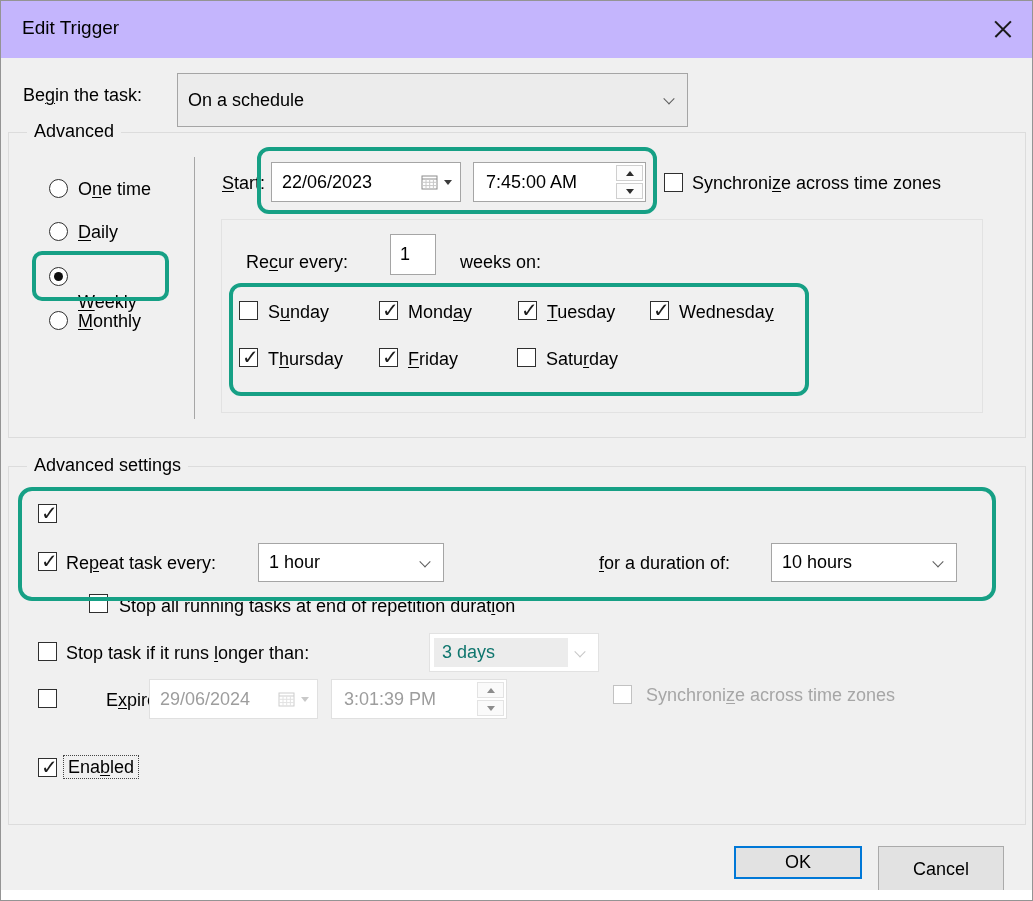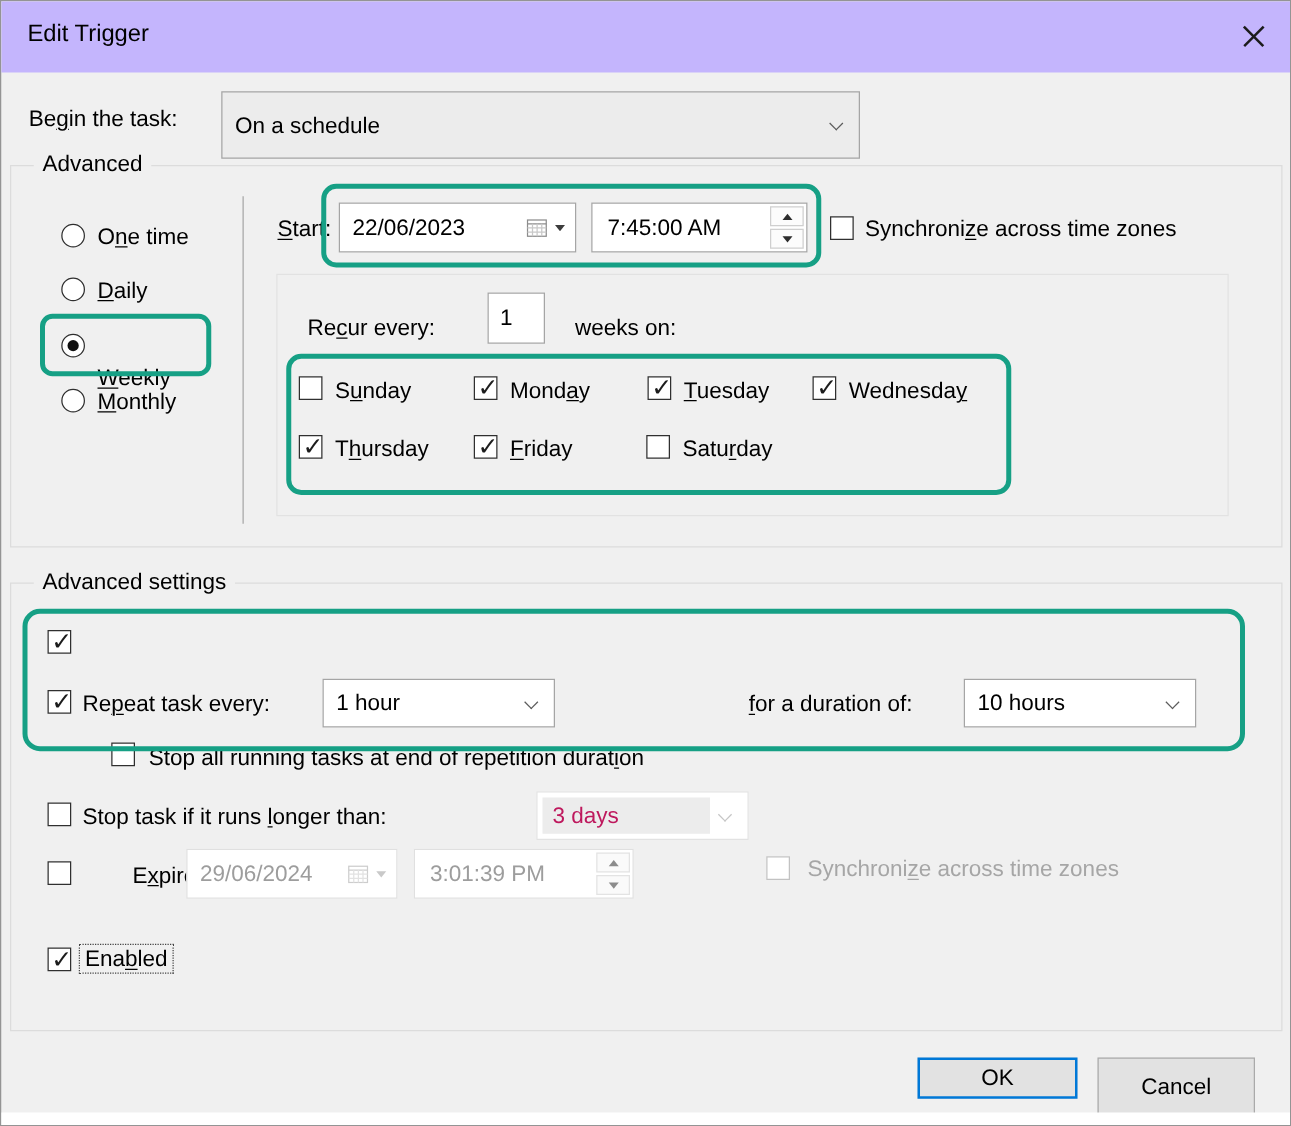--- a/index.html
+++ b/index.html
@@ -30,21 +30,21 @@
   .cb.checked::after { content:"✓"; position:absolute; left:2px; top:-4px; font-size:20px; color:#1c1c1c; }
   .cb.dis { border-color:#c2c2c2; }
 
   .field, .combo { position:absolute; background:#fff; border:1px solid #a5a5a5;
       display:flex; align-items:center; padding-left:10px; }
   .field.dis { border-color:#e0e0e0; color:#9d9d9d; }
 
   .combo.plain { background:#ececec; }
   .combo.disc { border-color:#e2e2e2; padding-left:0; }
   .combo.disc .inner { position:absolute; left:4px; top:4px; right:30px; bottom:4px;
-      background:#ececec; display:flex; align-items:center; padding-left:8px; color:#be185d; }
+      background:#ececec; display:flex; align-items:center; padding-left:8px; color:#0f766e; }
 
   .chev { position:absolute; right:14px; top:50%; width:8px; height:8px;
       border-right:1.5px solid #5c5c5c; border-bottom:1.5px solid #5c5c5c;
       transform:translateY(-65%) rotate(45deg); }
   .chev.disg { border-color:#c6c6c6; }
 
   .spin { position:absolute; right:2px; top:2px; width:27px; display:flex; flex-direction:column; gap:2px; }
   .sbtn { height:16px; border:1px solid #cfcfcf; background:#fcfcfc;
       display:flex; align-items:center; justify-content:center; cursor:pointer; }
   .dis .sbtn { border-color:#e3e3e3; background:#fafafa; }

